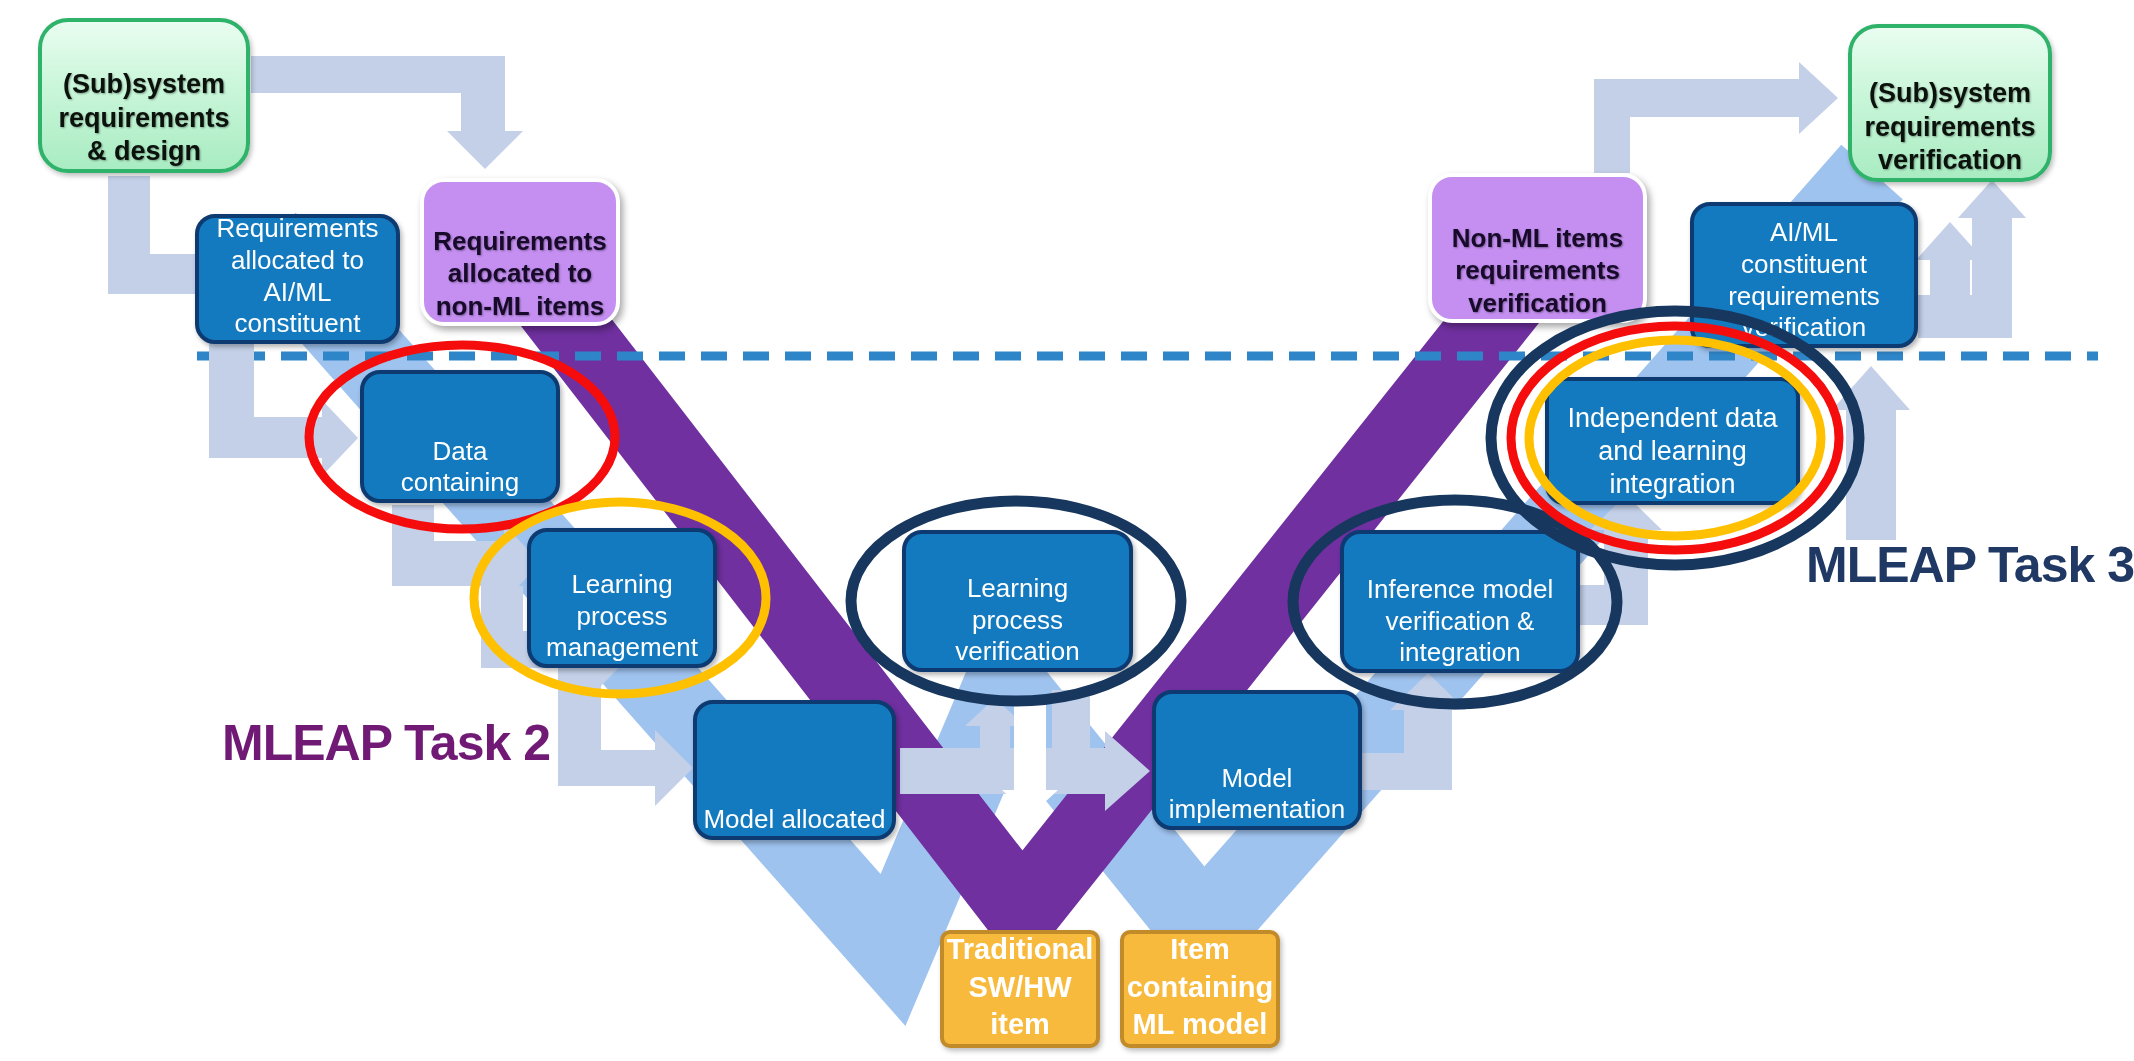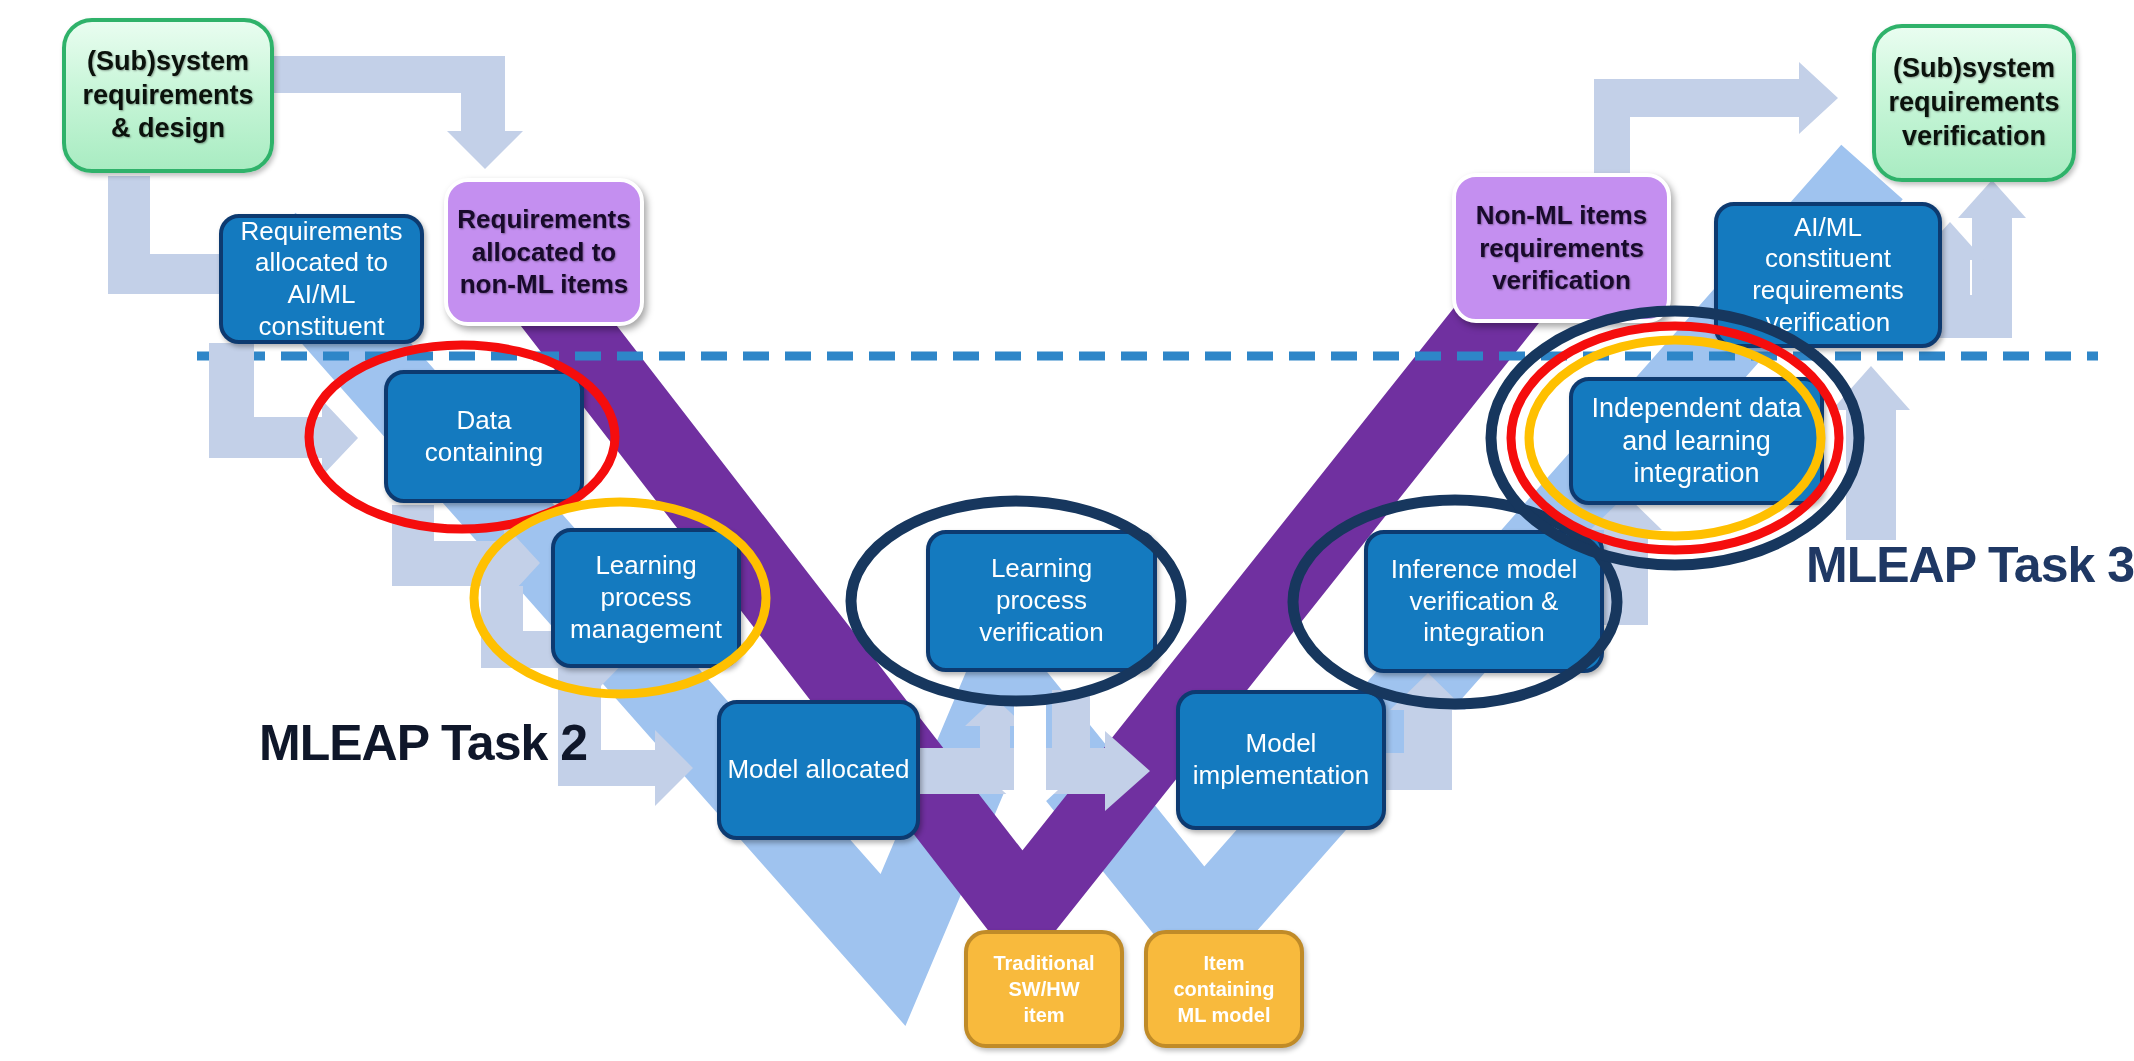--- a/index.html
+++ b/index.html
@@ -4,50 +4,50 @@
 <style>
   html,body{margin:0;padding:0;background:#ffffff;}
   #canvas{
     position:relative;width:2134px;height:1061px;background:#ffffff;
     overflow:hidden;font-family:"Liberation Sans",sans-serif;
   }
   svg.layer{position:absolute;left:0;top:0;width:2134px;height:1061px;pointer-events:none;}
   .bands{z-index:1;}
   .rings{z-index:6;}
   .box{
-    position:absolute;display:flex;align-items:center;justify-content:center;
-    text-align:center;white-space:pre-line;box-sizing:border-box;z-index:4;margin-left:24px;
+    position:absolute;display:flex;align-items:flex-end;justify-content:center;
+    text-align:center;white-space:pre-line;box-sizing:border-box;z-index:4;
   }
   .blue{
     background:#147abf;border:4px solid #0d3a70;border-radius:20px;
     color:#ffffff;font-size:26px;line-height:1.22;font-weight:400;
     box-shadow:2px 3px 5px rgba(0,0,0,0.30);
   }
   .green{
     background:linear-gradient(180deg,#e9fdf0 0%,#c9f6d9 45%,#a9ecc2 100%);
     border:4px solid #2fb26a;border-radius:30px;color:#0b120c;
     font-size:27px;line-height:1.25;font-weight:600;
     box-shadow:2px 3px 5px rgba(0,0,0,0.25);text-shadow:1px 1px 2px rgba(0,0,0,0.35);
   }
   .lavender{
     background:#c48ff0;border:4px solid #ffffff;border-radius:24px;color:#180a2b;
     font-size:26px;line-height:1.25;font-weight:600;
     box-shadow:3px 4px 7px rgba(0,0,0,0.35);text-shadow:1px 1px 2px rgba(0,0,0,0.35);
   }
   .orange{
-    background:#f8ba3d;border:4px solid #c08b28;border-radius:22px;color:#ffffff;
-    font-size:20px;line-height:1.3;font-weight:700;
+    background:#f8ba3d;border:4px solid #c08b28;border-radius:10px;color:#ffffff;
+    font-size:29px;line-height:1.3;font-weight:700;
     box-shadow:2px 3px 5px rgba(0,0,0,0.25);
   }
   .task{
     position:absolute;z-index:8;font-weight:800;font-size:50px;letter-spacing:-1px;
     white-space:nowrap;
   }
   .task1{color:#f50d0d;}
-  .task2{color:#0f172a;margin-left:37px;}
+  .task2{color:#701a75;}
   .task3{color:#1f3864;}
 </style>
 </head>
 <body>
 
 <div id="canvas">
 
   <svg class="layer bands" viewBox="0 0 2134 1061">
 
     <polyline points="265,240 893,950 1005,685 1203,930 1872,172" fill="none" stroke="#9fc3ef" stroke-width="82" stroke-miterlimit="12"></polyline>

